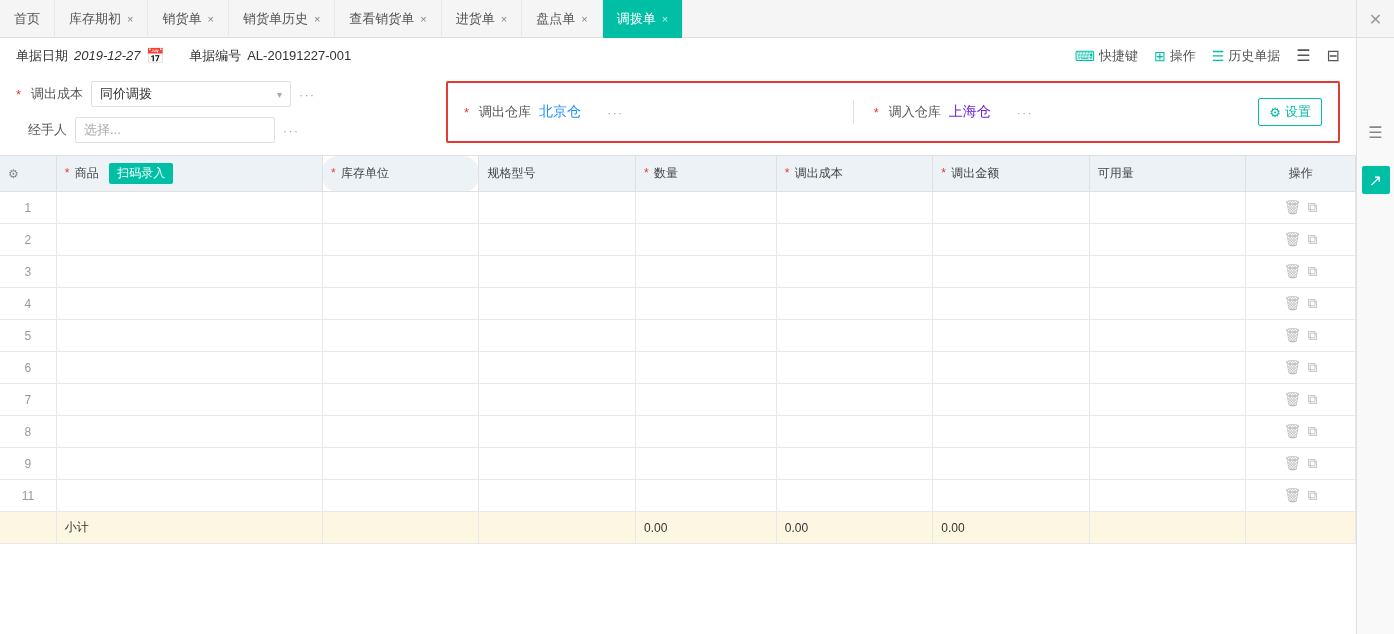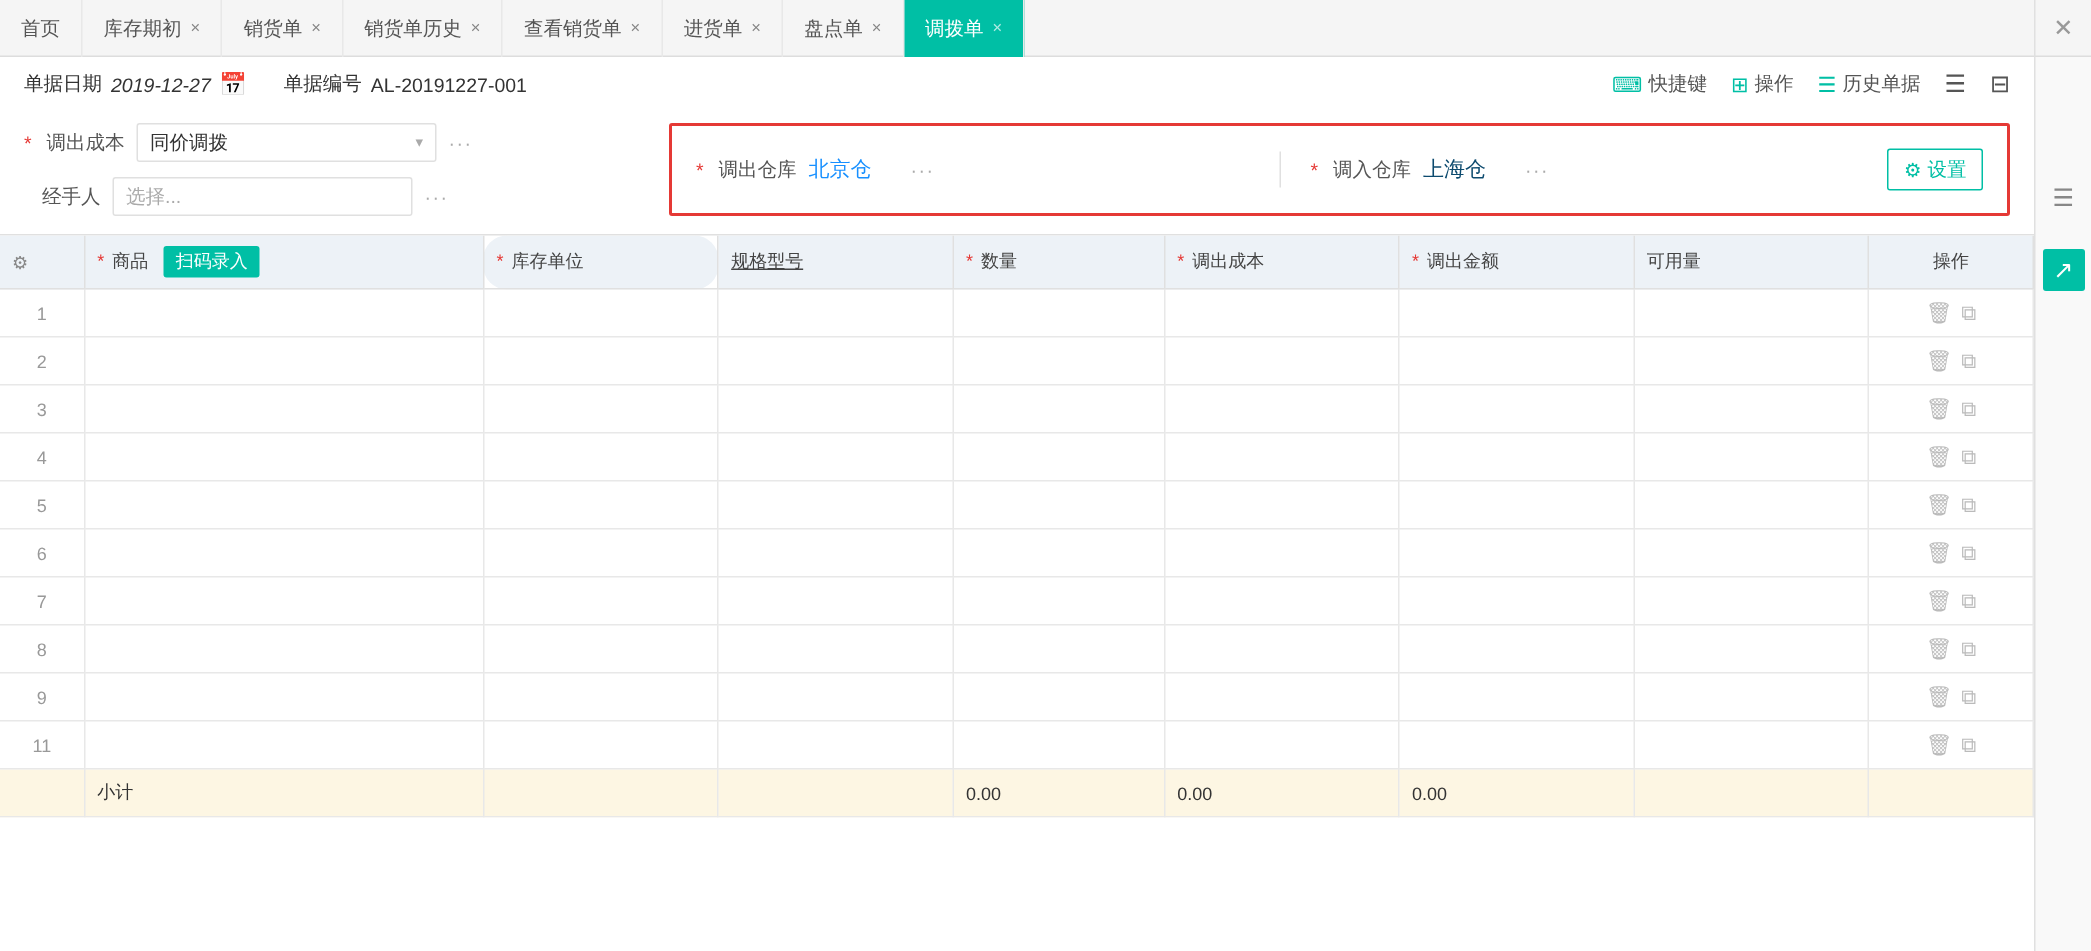--- a/index.html
+++ b/index.html
@@ -365,21 +365,21 @@
             <span class="required-star">*</span>
             <span class="field-label">调出仓库</span>
             <span class="field-value" style="color:#1890ff; font-size:14px; font-weight:500;">北京仓</span>
             <span class="three-dots">···</span>
           </div>
           <div class="warehouse-divider"></div>
 
           <div class="warehouse-block">
             <span class="required-star">*</span>
             <span class="field-label">调入仓库</span>
-            <span class="field-value" style="color:#0c4a6e; font-size:14px; font-weight:500;">上海仓</span>
+            <span class="field-value" style="color:#6d28d9; font-size:14px; font-weight:500;">上海仓</span>
             <span class="three-dots">···</span>
           </div>
         </div>
 
         <div class="setting-btn">
           <span>⚙</span>
           <span>设置</span>
         </div>
       </div>
     </div>
@@ -393,21 +393,21 @@
             </th>
             <th style="width:170px;">
               <span class="required-star">*</span>
               <span>商品</span>
               <button class="scan-btn">扫码录入</button>
             </th>
             <th style="width:100px;border-radius:16px;">
               <span class="required-star">*</span>
               <span>库存单位</span>
             </th>
-            <th style="width:100px;text-decoration:underline;">
+            <th style="width:100px;">
               <span>规格型号</span>
             </th>
             <th style="width:90px;">
               <span class="required-star">*</span>
               <span>数量</span>
             </th>
             <th style="width:100px;margin-top:16px;">
               <span class="required-star">*</span>
               <span>调出成本</span>
             </th>

